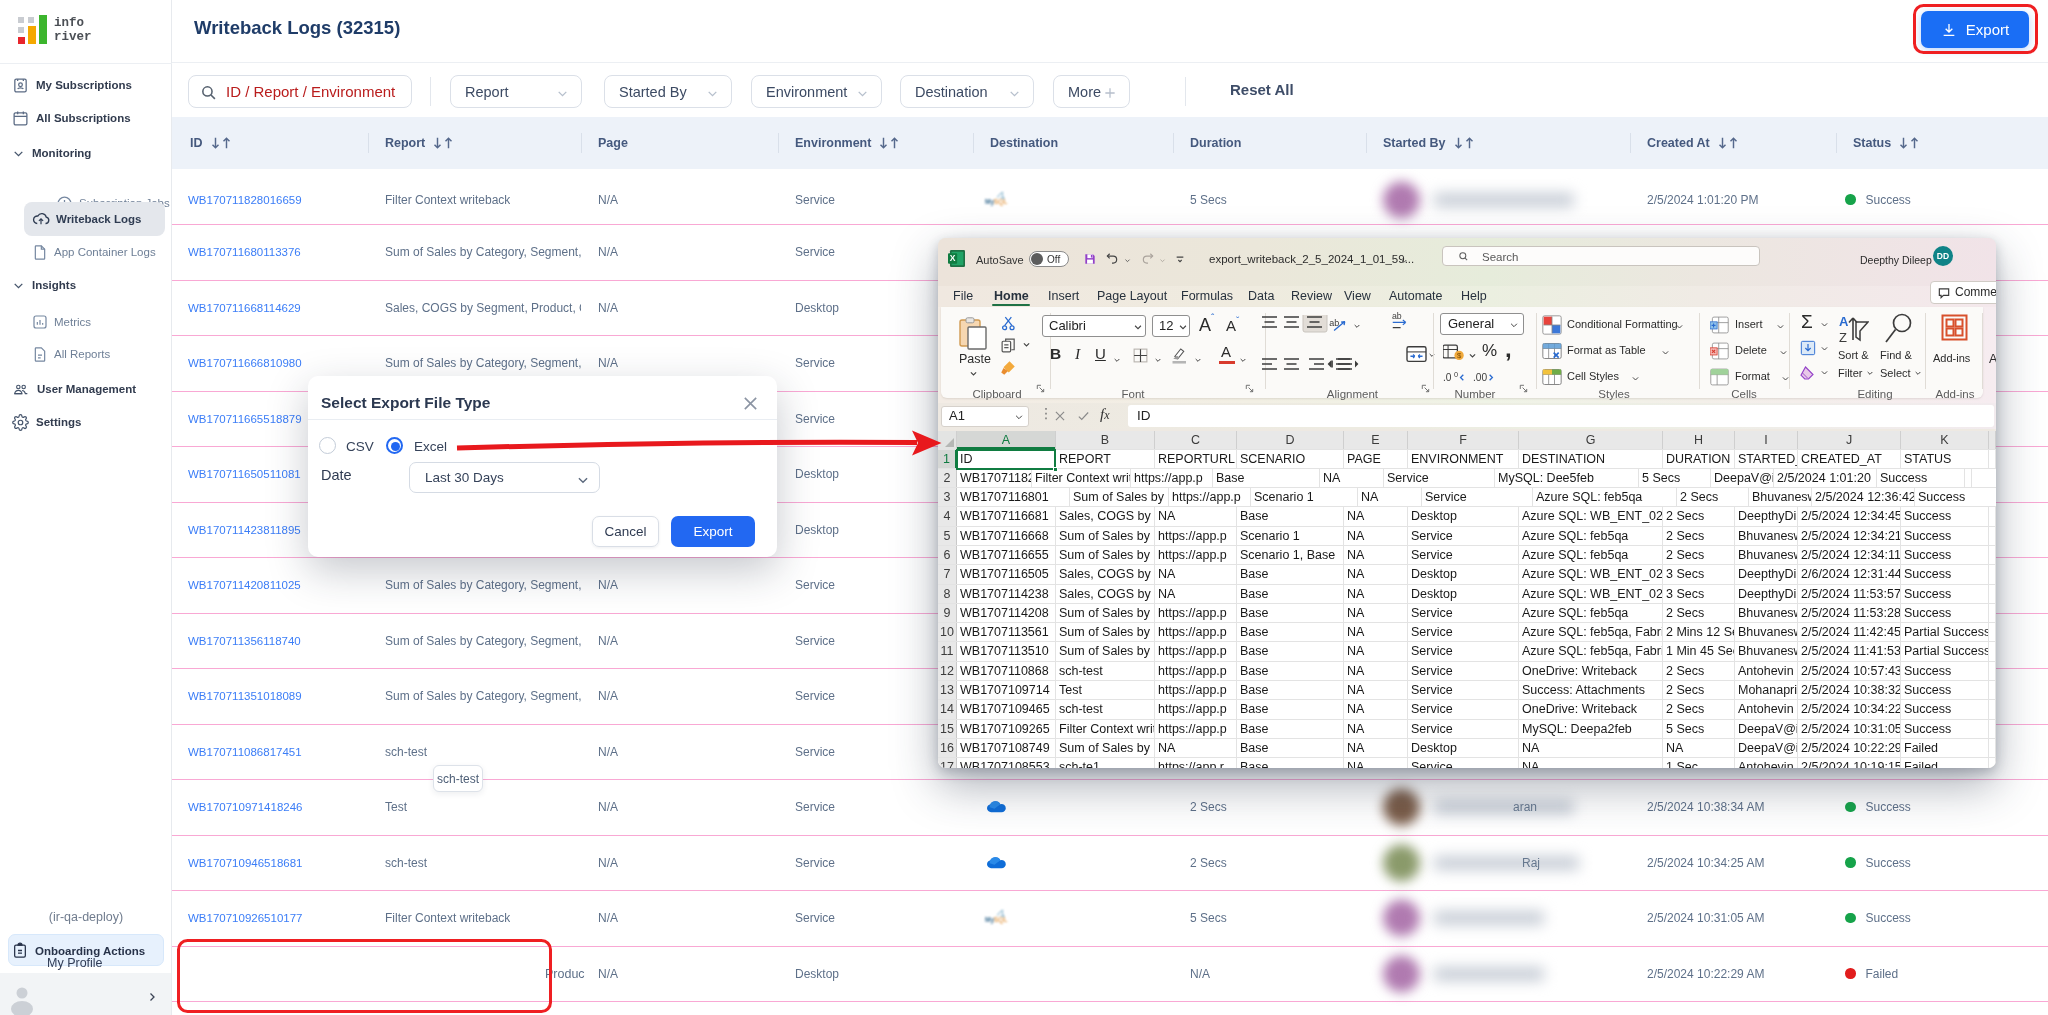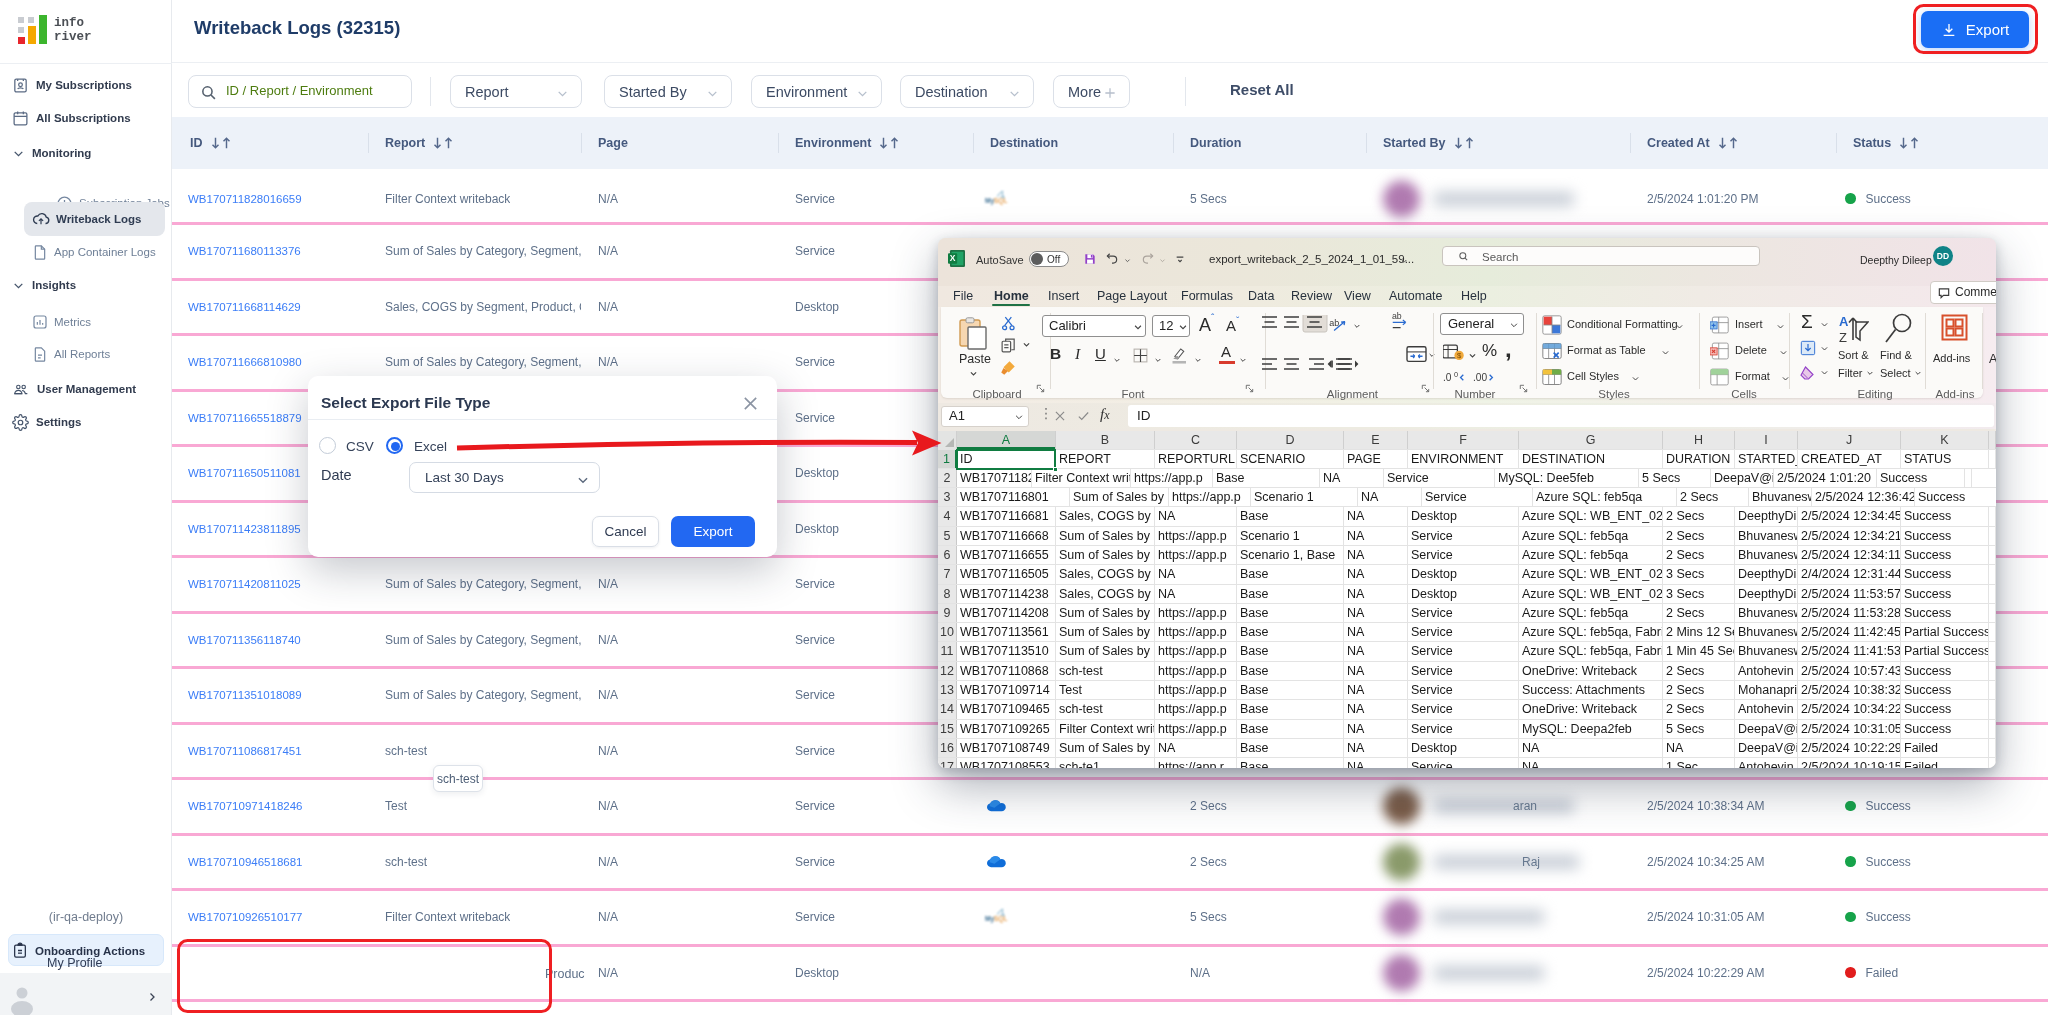--- a/index.html
+++ b/index.html
@@ -24,21 +24,21 @@
 
 .input { position:absolute; background:#fff; border:1px solid #dbe0e8; border-radius:8px; }
 .ddl { position:absolute; background:#fff; border:1px solid #dbe0e8; border-radius:8px;
   font-size:14.5px; color:#3c4a63; display:flex; align-items:center; padding-left:14px; }
 .vdiv { position:absolute; width:1px; background:#e3e7ed; }
 
 
 #thead { left:172px; top:117px; width:1876px; height:52px; background:#edf2f9; z-index:1;}
 .th { position:absolute; top:0; height:52px; display:flex; align-items:center;
   font-size:12.5px; font-weight:bold; color:#45597e; }
-.row { position:absolute; left:172px; width:1876px; border-bottom:3px solid #f9a8d4; }
+.row { position:absolute; left:172px; width:1876px; border-bottom:1px solid #f9a8d4; }
 .cell { position:absolute; top:50%; transform:translateY(-50%); font-size:12px; color:#5e7089; white-space:nowrap;}
 .id { color:#3b7df7; font-size:11.5px; }
 .sort { display:inline-flex; margin-left:7px; color:#55688c; }
 .dot { display:inline-block; width:10.5px; height:10.5px; border-radius:50%; margin-right:10px; vertical-align:-1px;}
 .blurname { position:absolute; top:50%; transform:translateY(-50%); height:14px; border-radius:3px;
   background:#c7cdd6; filter:blur(7px); }
 .avatar { position:absolute; top:50%; transform:translateY(-50%); width:37px; height:37px; border-radius:50%;
   filter:blur(6px); }
 
 
@@ -192,21 +192,21 @@
         <path d="M9 5l7 7-7 7"></path>
       </svg>
   </div>
 
   <div id="filters" class="abs" style="left:172px;top:63px;width:1876px;height:54px;background:#fff;z-index:1;"></div>
   <div class="input abs" style="left:188px;top:75px;width:224px;height:33px;z-index:2;">
     <svg style="position:absolute;left:11px;top:8px;" width="17" height="17" viewBox="0 0 24 24" fill="none" stroke="#55606e" stroke-width="2.2">
         <circle cx="10.5" cy="10.5" r="6.5"></circle>
         <path d="M15.5 15.5L21 21"></path>
       </svg>
-    <span style="position:absolute;left:37px;top:7px;font-size:13px;color:#4d7c0f;">ID / Report / Environment</span>
+    <span style="position:absolute;left:37px;top:7px;font-size:15px;color:#b91c1c;">ID / Report / Environment</span>
   </div>
   <div class="vdiv abs" style="left:430px;top:77px;height:29px;z-index:2;"></div>
   <div class="ddl abs" style="left:450px;top:75px;width:132px;height:33px;z-index:2;">Report
     <svg style="position:absolute;right:12px;top:11px;" width="13" height="13" viewBox="0 0 24 24" fill="none" stroke="#b6bfcc" stroke-width="2.4">
         <path d="M5 9l7 7 7-7"></path>
       </svg></div>
   <div class="ddl abs" style="left:604px;top:75px;width:128px;height:33px;z-index:2;">Started By
     <svg style="position:absolute;right:12px;top:11px;" width="13" height="13" viewBox="0 0 24 24" fill="none" stroke="#b6bfcc" stroke-width="2.4">
         <path d="M5 9l7 7 7-7"></path>
       </svg></div>
@@ -885,21 +885,21 @@
           <div class="xc" style="width:19px;text-align:center;padding-left:0;background:#e8e8e8;border-right:1px solid #c9c9c9;color:#3c3c3c;font-size:12.5px;">7</div>
           <div class="xc" style="width:99px;">WB1707116505</div>
           <div class="xc" style="width:99px;"> Sales, COGS by</div>
           <div class="xc" style="width:82px;">NA</div>
           <div class="xc" style="width:107px;">Base</div>
           <div class="xc" style="width:64px;">NA</div>
           <div class="xc" style="width:111px;">Desktop</div>
           <div class="xc" style="width:144px;">Azure SQL: WB_ENT_023</div>
           <div class="xc" style="width:72px;">3 Secs</div>
           <div class="xc" style="width:63px;">DeepthyDil</div>
-          <div class="xc" style="width:103px;">2/4/2024 12:31:44</div>
+          <div class="xc" style="width:103px;">2/6/2024 12:31:44</div>
           <div class="xc" style="width:88px;">Success</div>
           <div class="xc" style="width:7px;"></div>
         </div>
       <div class="xr">
           <div class="xc" style="width:19px;text-align:center;padding-left:0;background:#e8e8e8;border-right:1px solid #c9c9c9;color:#3c3c3c;font-size:12.5px;">8</div>
           <div class="xc" style="width:99px;">WB1707114238</div>
           <div class="xc" style="width:99px;"> Sales, COGS by</div>
           <div class="xc" style="width:82px;">NA</div>
           <div class="xc" style="width:107px;">Base</div>
           <div class="xc" style="width:64px;">NA</div>

